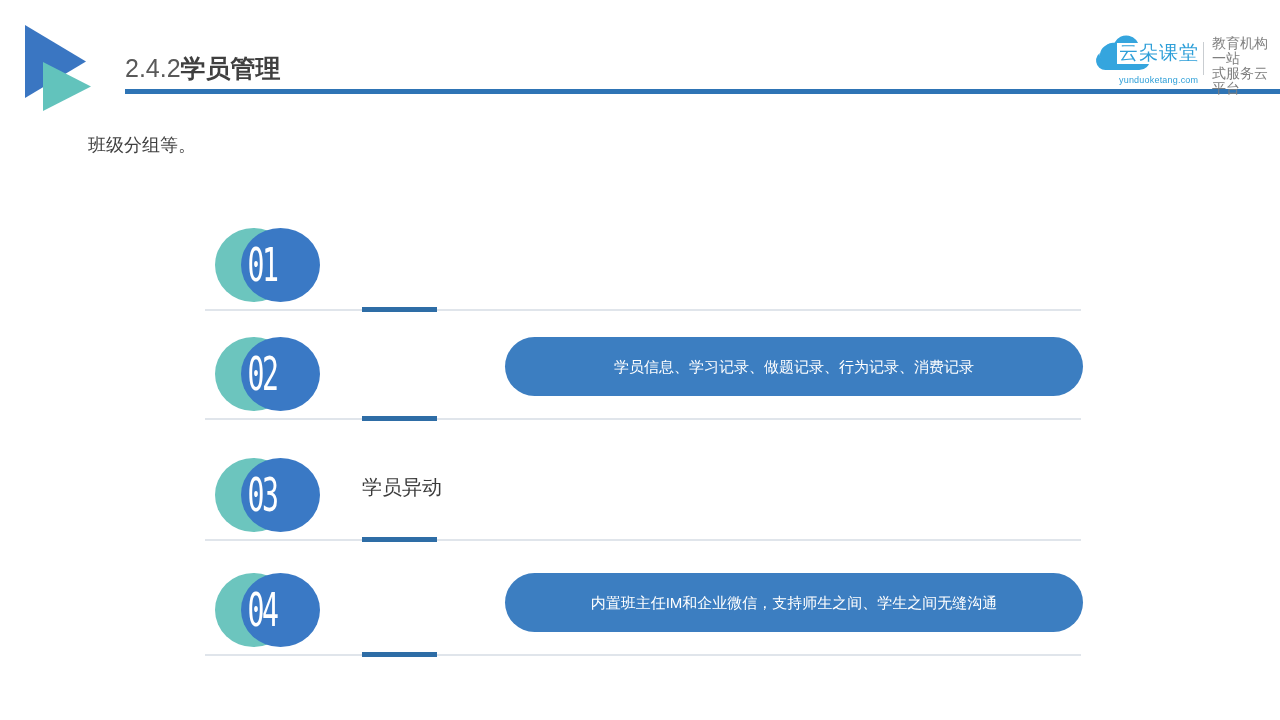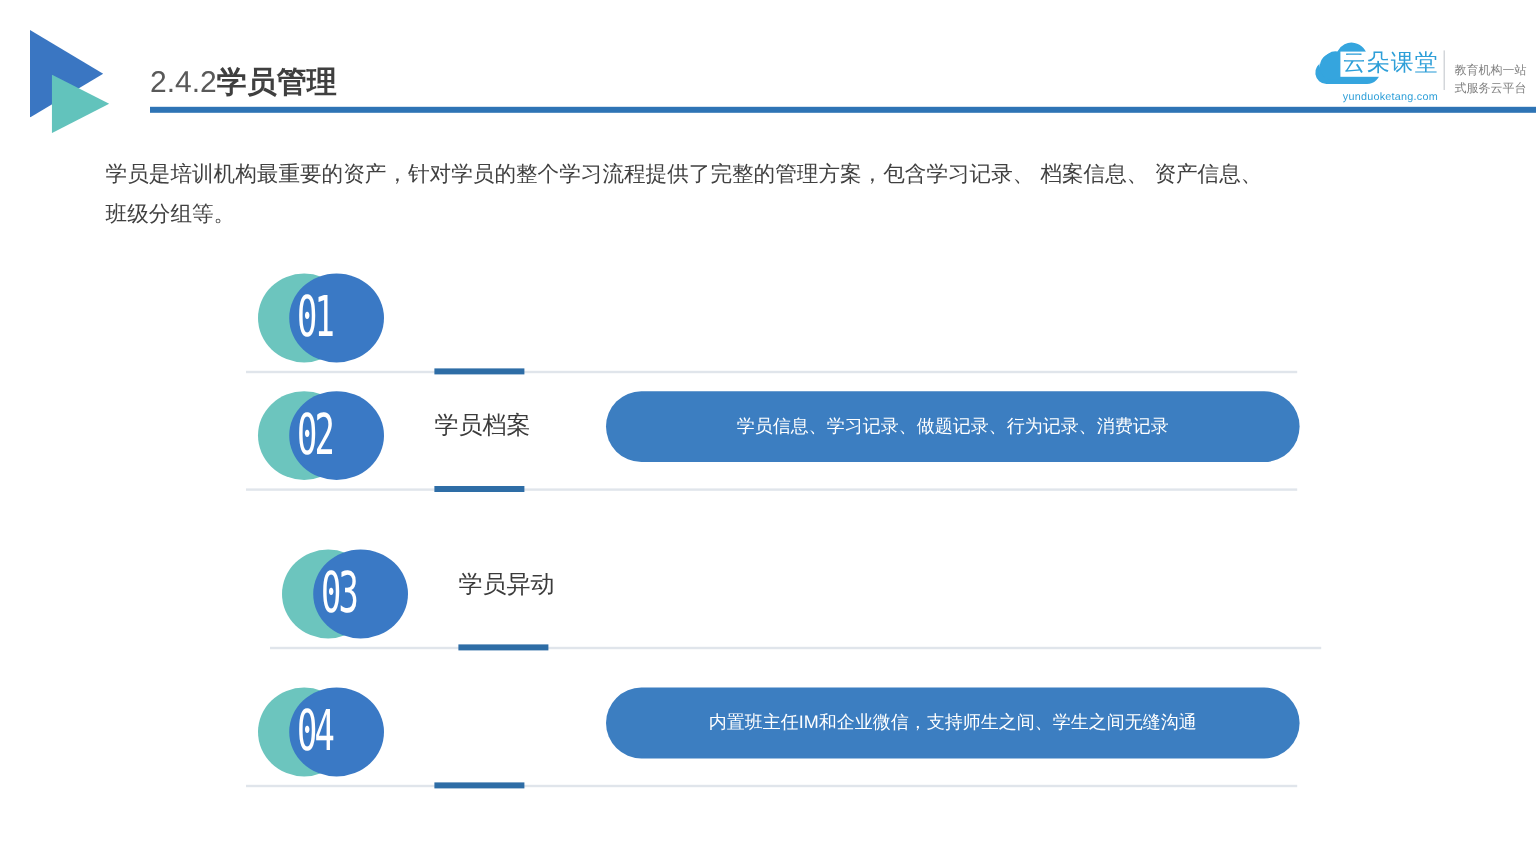--- a/index.html
+++ b/index.html
@@ -28,21 +28,21 @@
   .cloud-icon{position:absolute;left:0;top:2px;}
   .brand-name{
     position:absolute;left:22px;top:15px;font-size:19px;font-weight:400;
     color:#2E9FD8;background:#ffffff;line-height:1.1;padding:0 2px;letter-spacing:1px;
   }
   .brand-domain{
     position:absolute;left:24px;top:47px;font-size:9px;color:#2E9FD8;letter-spacing:0.2px;
   }
   .logo-divider{position:absolute;left:108px;top:14px;width:1px;height:33px;background:#C9CDD1;}
   .logo-tagline{
-    position:absolute;left:117px;top:24px;font-size:10px;color:#7F7F7F;line-height:15px;
+    position:absolute;left:117px;top:8px;font-size:14px;color:#7F7F7F;line-height:15px;
   }
   
   .intro{position:absolute;left:88px;top:129px;width:1130px;font-size:18px;color:#404040;}
   .intro-line{line-height:33px;}
   
   .feature-row{position:absolute;left:0;width:1060px;height:115px;}
   .badge-teal{
     position:absolute;left:215px;top:0;width:77px;height:74px;border-radius:50%;
     background:#6CC5BE;z-index:1;
   }
@@ -94,43 +94,41 @@
   <span class="brand-name">云朵课堂</span>
   <span class="brand-domain">yunduoketang.com</span>
   <span class="logo-divider"></span>
   <div class="logo-tagline">
     <div>教育机构一站</div>
     <div>式服务云平台</div>
   </div>
 </div>
 
 <div class="intro">
-  <div class="intro-line">学员是培训机构最重要的资产，针对学员的整个学习流程提供了完整的管理方案，包含学习记录、 档案信息、 资产信息、</div>
   <div class="intro-line">班级分组等。</div>
 </div>
 
 <div class="feature-row" style="top:228px;">
   <div class="badge-teal"></div>
   <div class="badge-blue"></div>
   <div class="badge-number">01</div>
   <div class="row-divider"></div>
   <div class="row-divider-accent"></div>
 </div>
 
-<div class="feature-row" style="top:326px;">
+<div class="feature-row" style="top:337px;">
   <div class="badge-teal"></div>
   <div class="badge-blue"></div>
   <div class="badge-number">02</div>
-  <div class="feature-label">学员档案</div>
   <div class="feature-pill">学员信息、学习记录、做题记录、行为记录、消费记录</div>
   <div class="row-divider"></div>
   <div class="row-divider-accent"></div>
 </div>
 
-<div class="feature-row" style="top:458px;margin-left:20px;">
+<div class="feature-row" style="top:458px;">
   <div class="badge-teal"></div>
   <div class="badge-blue"></div>
   <div class="badge-number">03</div>
   <div class="feature-label">学员异动</div>
   <div class="row-divider"></div>
   <div class="row-divider-accent"></div>
 </div>
 
 <div class="feature-row" style="top:573px;">
   <div class="badge-teal"></div>

